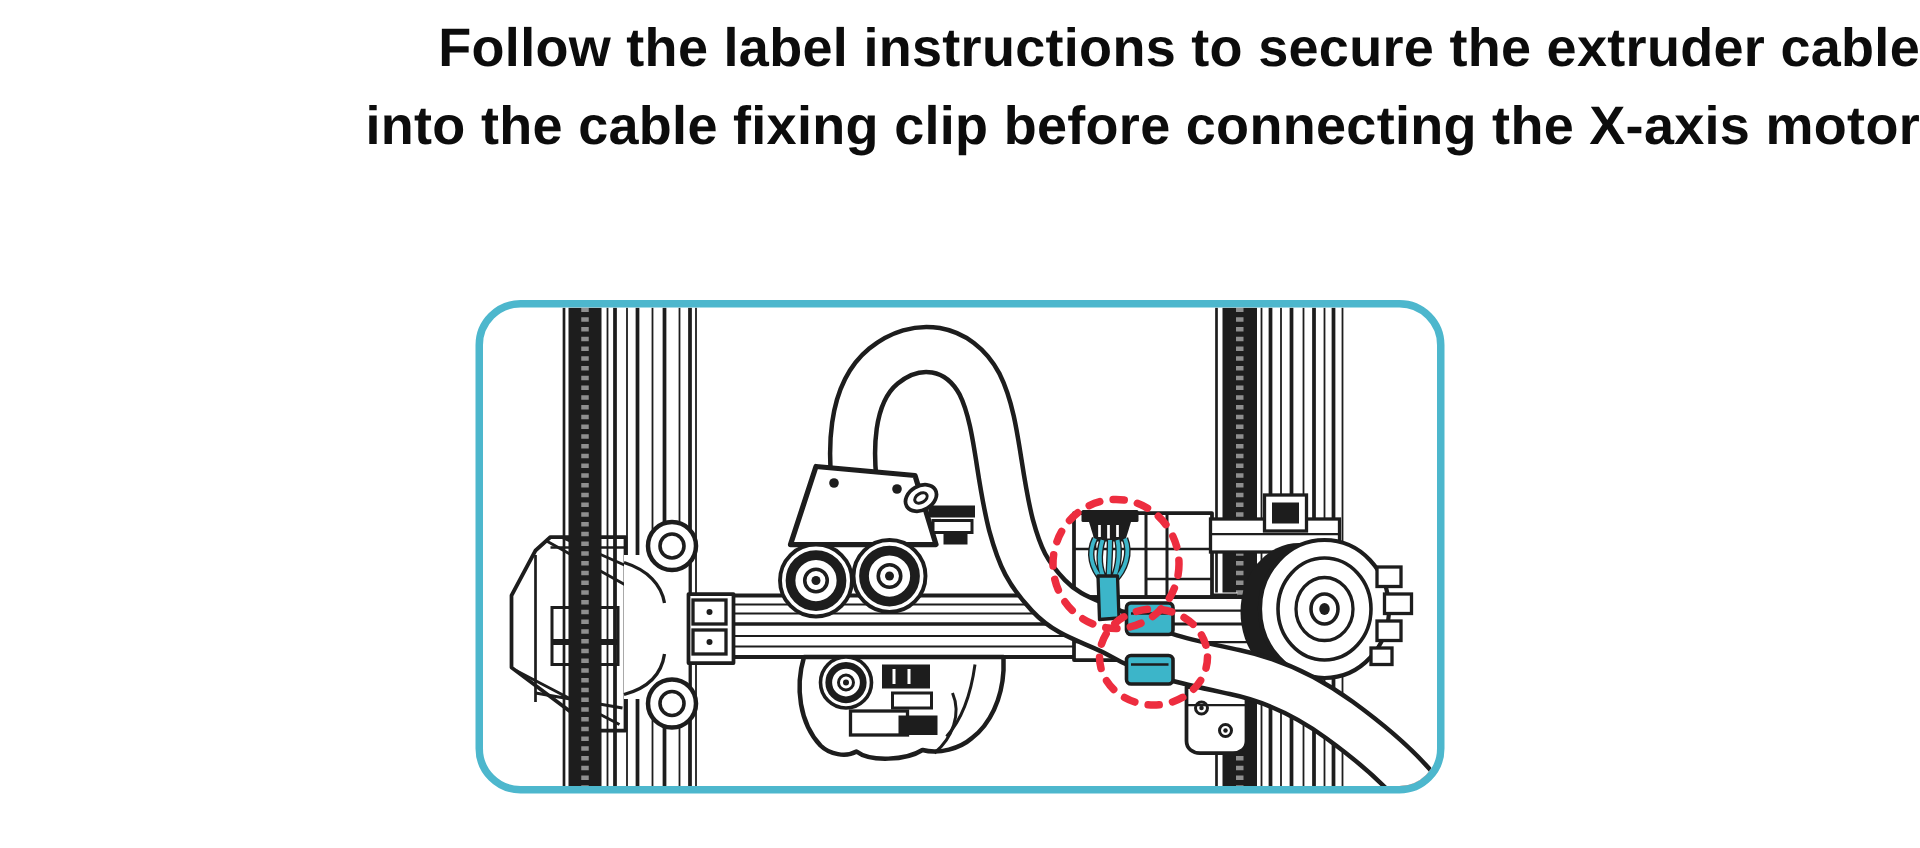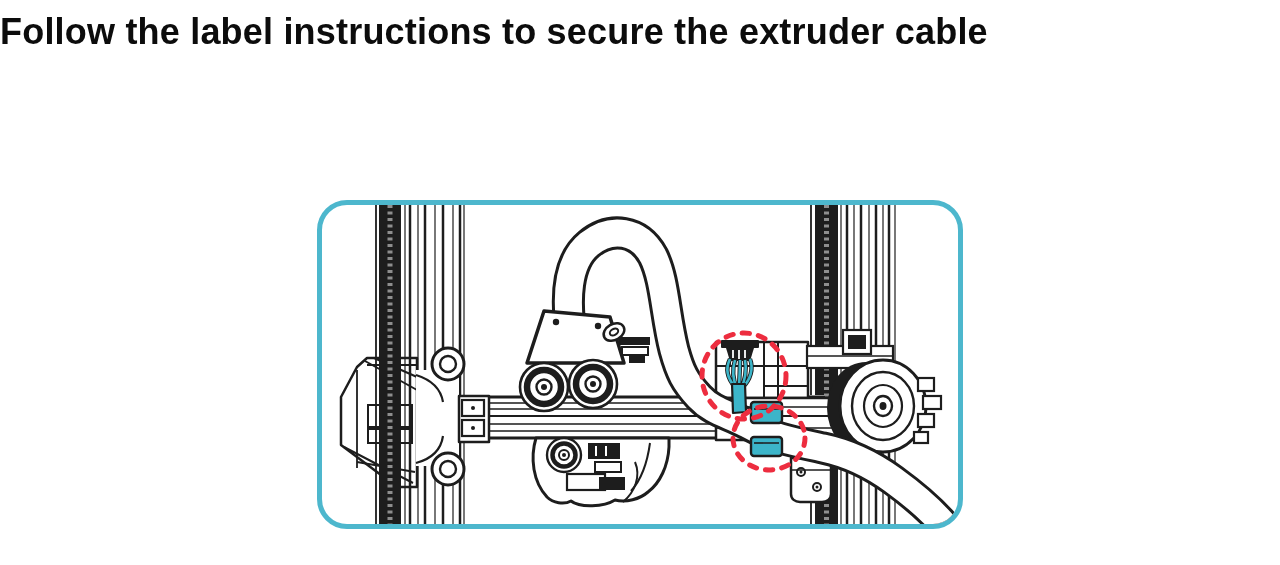--- a/index.html
+++ b/index.html
@@ -10,21 +10,21 @@
     --background:#ffffff;
   }
   html,body{margin:0;padding:0;}
   body{
     width:1280px;height:565px;position:relative;overflow:hidden;
     background:var(--background);
     font-family:"Liberation Sans", sans-serif;
   }
   .title{
     position:absolute;top:6px;left:0;right:0;
-    text-align:left;
+    text-align:right;
     font-weight:700;font-size:36px;line-height:52px;
     color:#0c0c0c;letter-spacing:.2px;
   }
   .title div{white-space:nowrap;}
   .figure{
     position:absolute;left:317px;top:200px;
     width:646px;height:329px;box-sizing:border-box;
     border:5px solid var(--border);
     border-radius:30px;
     overflow:hidden;background:#fff;
@@ -33,20 +33,21 @@
   .s{stroke:var(--line);fill:none;}
   .w{fill:#fff;stroke:var(--line);}
   .f{fill:var(--line);stroke:none;}
   .rj{stroke-linejoin:round;}
 </style>
 </head>
 <body>
 
 <div class="title">
   <div>Follow the label instructions to secure the extruder cable</div>
+  <div>into the cable fixing clip before connecting the X-axis motor</div>
 </div>
 
 <div class="figure">
   <svg width="636" height="319" viewBox="5 5 636 319">
 
     <g>
       <path class="w rj" stroke-width="2.5" d="M24,197 L40,167 L50,158 L100,158 L100,287 L80,287 L24,245 Z"></path>
       <path class="s" stroke-width="2" d="M48,161 L100,190 M57,158 L100,177"></path>
       <path class="s" stroke-width="2" d="M27,247 L96,283 M40,262 L98,272"></path>
       <rect class="w" stroke-width="2" x="51" y="205" width="44" height="22"></rect>

